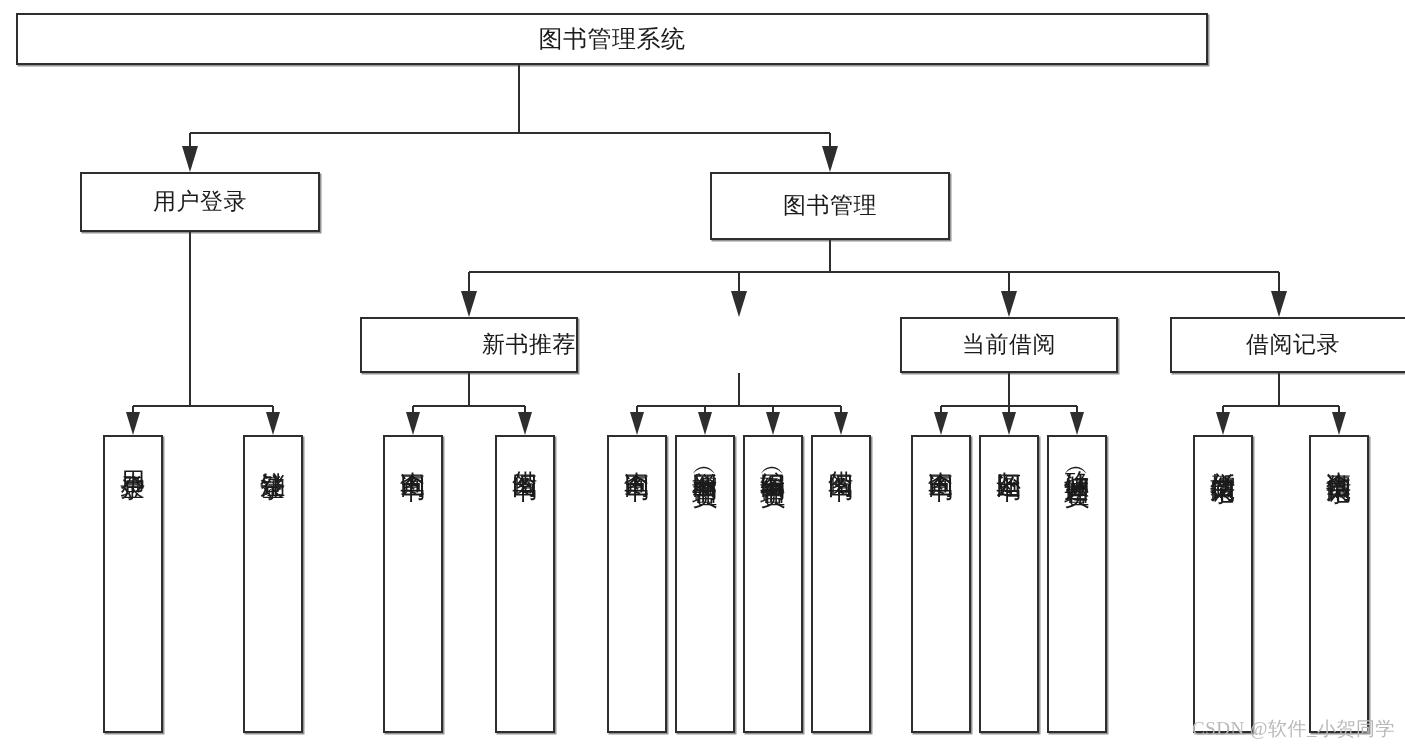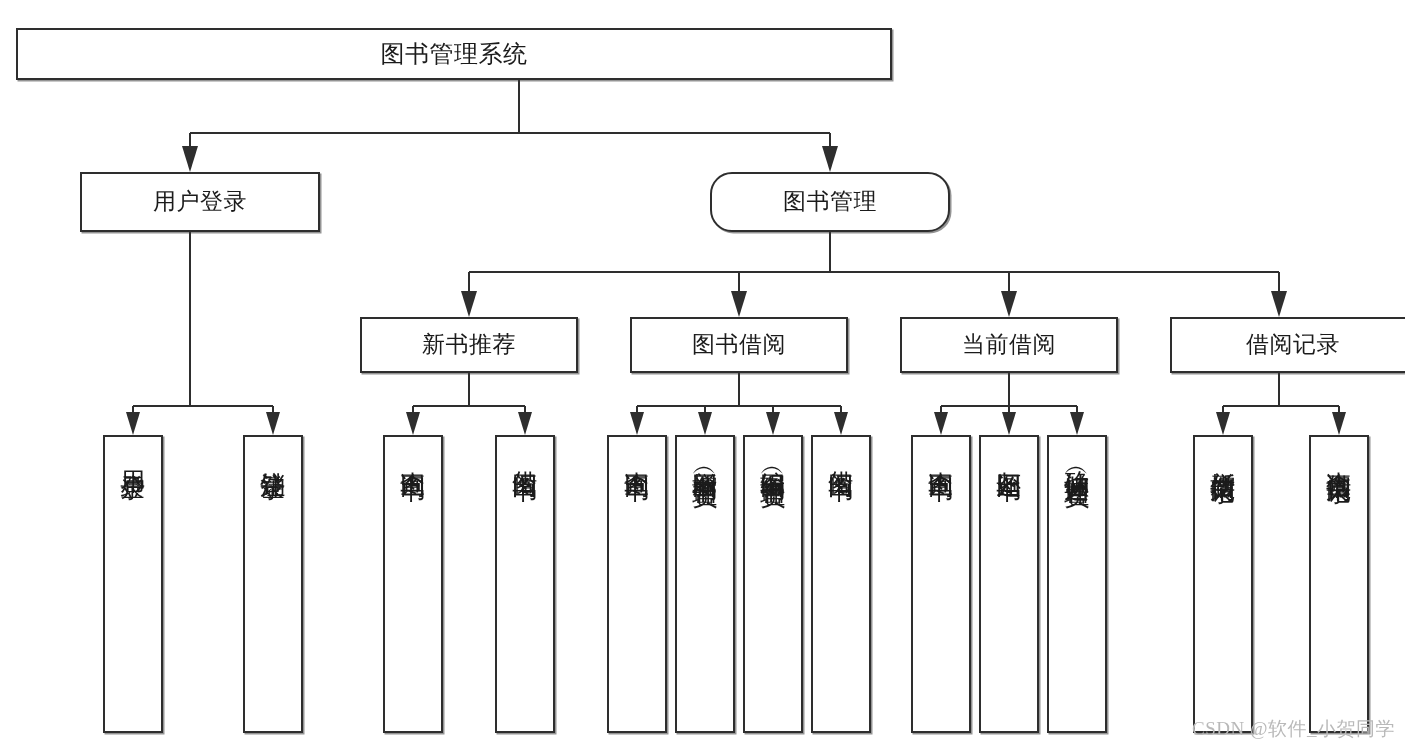--- a/index.html
+++ b/index.html
@@ -144,39 +144,36 @@
 
       <polygon points="941,435 934,412 948,412"></polygon>
       <polygon points="1009,435 1002,412 1016,412"></polygon>
       <polygon points="1077,435 1070,412 1084,412"></polygon>
 
       <polygon points="1223,435 1216,412 1230,412"></polygon>
       <polygon points="1339,435 1332,412 1346,412"></polygon>
     </g>
   </svg>
 
-  <div class="node horiz root" style="left:16px; top:28px; width:876px; height:52px;">
+  <div class="node horiz root" style="left:16px; top:13px; width:1192px; height:52px;">
     <span class="lbl">图书管理系统</span>
   </div>
 
   <div class="node horiz" style="left:80px; top:172px; width:240px; height:60px;">
     <span class="lbl">用户登录</span>
   </div>
 
-  <div class="node horiz" style="left:710px; top:172px; width:240px; height:60px;border-radius:22px;">
+  <div class="node horiz" style="left:710px; top:172px; width:240px; height:68px;">
     <span class="lbl">图书管理</span>
   </div>
 
-  <div class="node horiz" style="left:360px; top:317px; width:218px; height:56px;">
+  <div class="node horiz" style="left:360px; top:317px; width:218px; height:56px;justify-content:flex-end;">
     <span class="lbl">新书推荐</span>
   </div>
 
-  <div class="node horiz" style="left:630px; top:317px; width:218px; height:56px;">
-    <span class="lbl">图书借阅</span>
-  </div>
 
   <div class="node horiz" style="left:900px; top:317px; width:218px; height:56px;justify-content:center;">
     <span class="lbl">当前借阅</span>
   </div>
 
   <div class="node horiz" style="left:1170px; top:317px; width:246px; height:56px;">
     <span class="lbl">借阅记录</span>
   </div>
 
   <div class="node leaf" style="left:103px; top:435px; width:60px; height:298px;">

